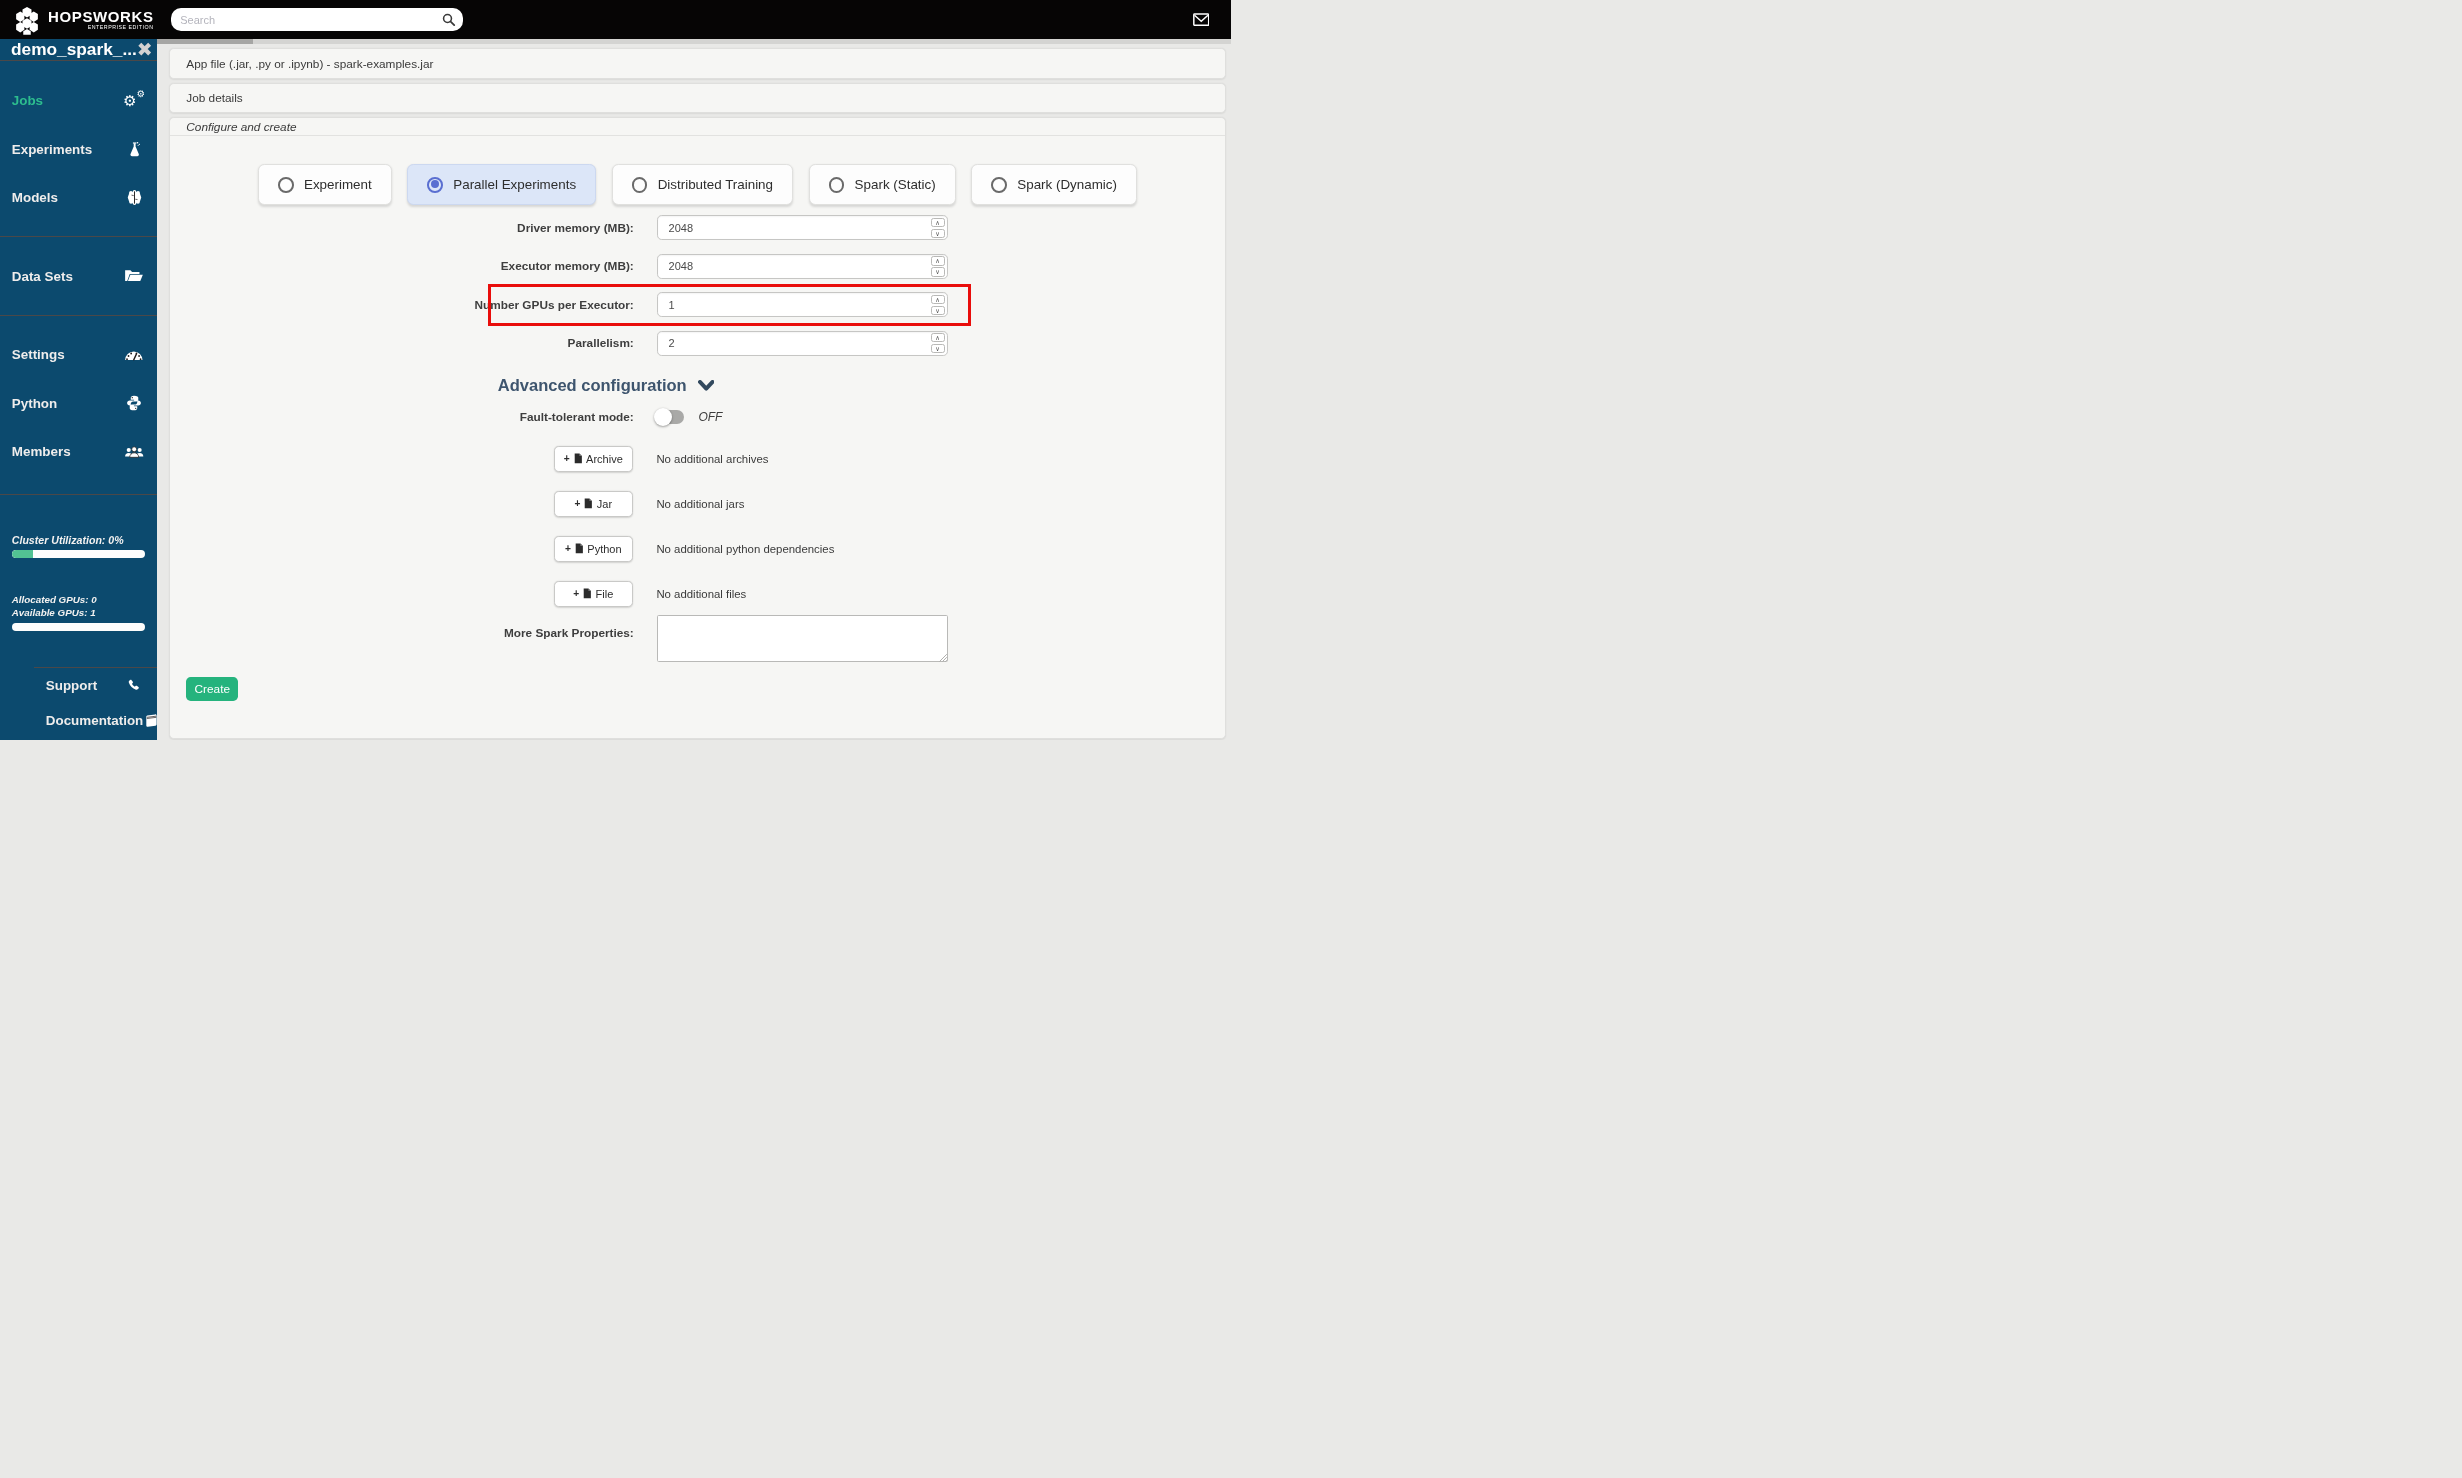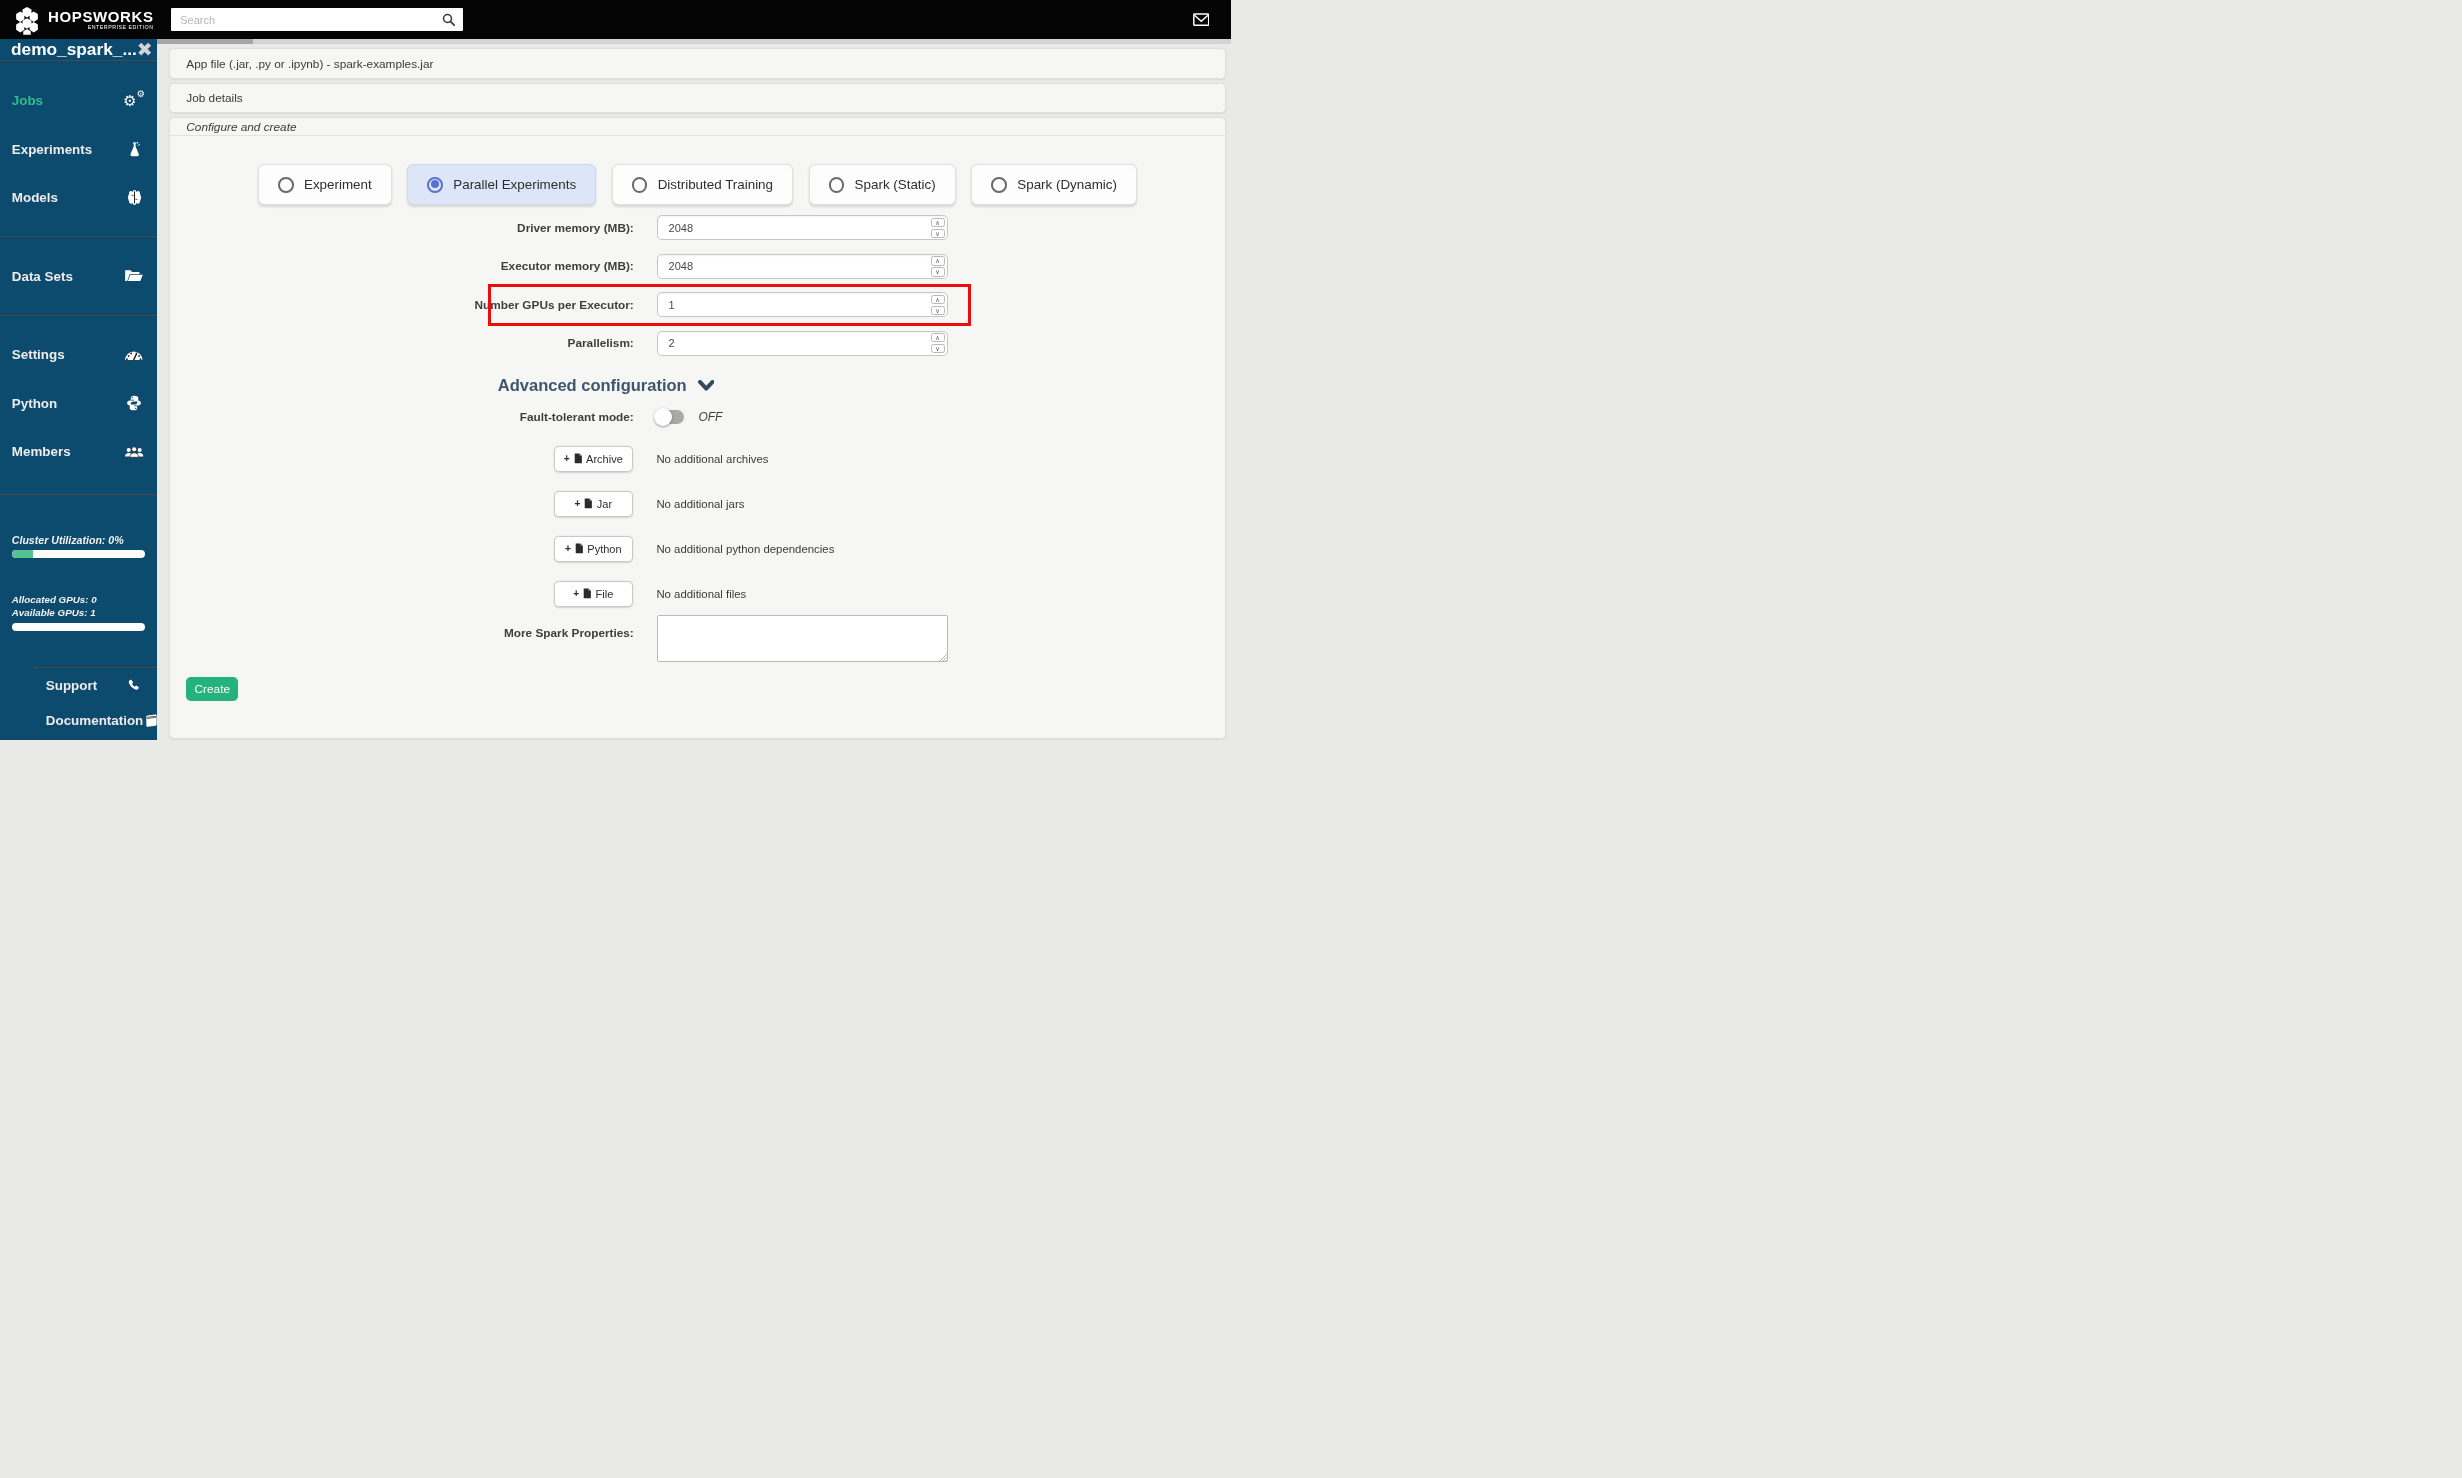--- a/index.html
+++ b/index.html
@@ -6,21 +6,21 @@
   html,body { width:1231px; height:740px; overflow:hidden;
     font-family:"Liberation Sans","DejaVu Sans",sans-serif; background:#e9e9e7; }
 
   
   .topbar { height:39px; background:#060505; display:flex; align-items:center; padding:0 11.8px; }
   .logo { display:flex; align-items:center; gap:6.3px; cursor:pointer; }
   .logo-text { display:flex; flex-direction:column; align-items:flex-end; }
   .logo-title { color:#fff; font-weight:700; font-size:15px; letter-spacing:0.6px; line-height:15px; }
   .logo-sub { color:#fff; font-size:5.3px; letter-spacing:0.5px; margin-top:0.8px; }
   .searchwrap { position:relative; margin-left:17.3px; }
-  .search { width:292px; height:23px; border:none; border-radius:1px; background:#fff;
+  .search { width:292px; height:23px; border:none; border-radius:10px; background:#fff;
     padding:0 28px 0 9.4px; font-size:11px; color:#333; outline:none; }
   .search::placeholder { color:#b4b4bc; }
   .search-icon { position:absolute; right:7px; top:4.7px; }
   .mail-icon { margin-left:auto; margin-right:10.2px; cursor:pointer; }
 
   
   .shell { display:flex; height:701px; }
 
   
   .sidebar { width:157px; flex-shrink:0; background:#0c4a6e; display:flex; flex-direction:column;gap:29px; }

